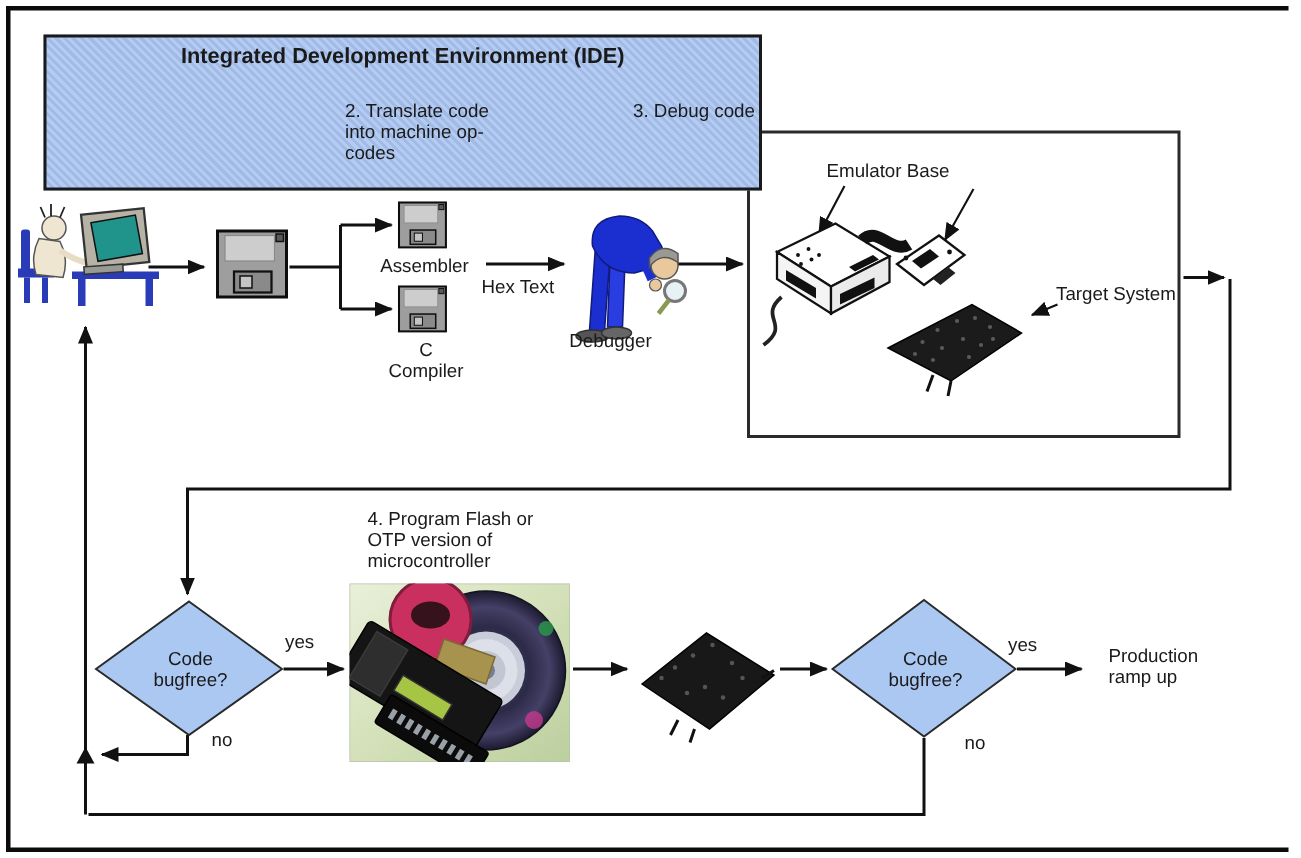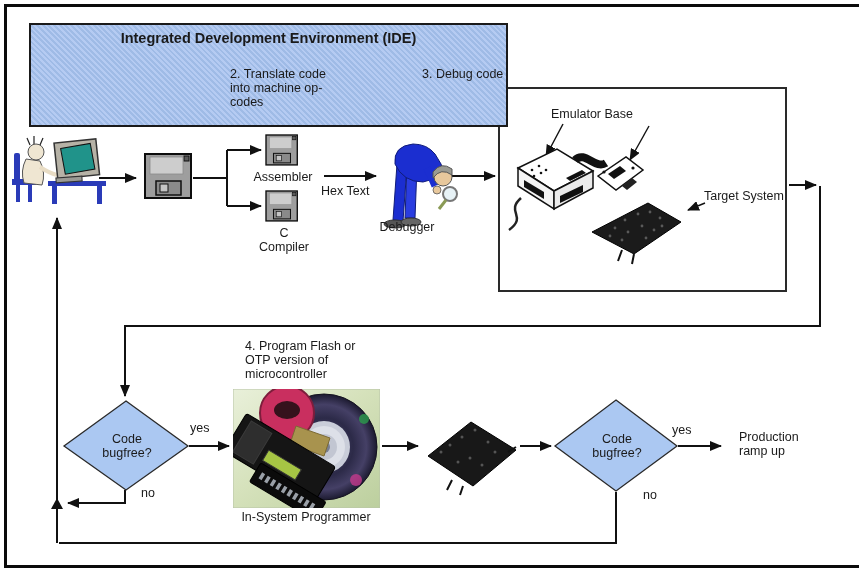--- a/index.html
+++ b/index.html
@@ -248,21 +248,20 @@
 Compiler</div>
   <div class="lbl" id="hex-code-label">Hex Text</div>
   <div class="lbl ctr" id="debugger-label">Debugger</div>
 
   <div class="lbl" id="emulator-base-label">Emulator Base</div>
   <div class="lbl" id="target-system-label">Target System</div>
 
   <div class="lbl" id="step4-label">4. Program Flash or
 OTP version of
 microcontroller</div>
-  <div class="lbl ctr" id="isp-caption">In-System Programmer</div>
 
   <div class="lbl ctr" id="d1-label">Code
 bugfree?</div>
   <div class="lbl" id="yes1-label">yes</div>
   <div class="lbl" id="no1-label">no</div>
 
   <div class="lbl ctr" id="d2-label">Code
 bugfree?</div>
   <div class="lbl" id="yes2-label">yes</div>
   <div class="lbl" id="no2-label">no</div>

